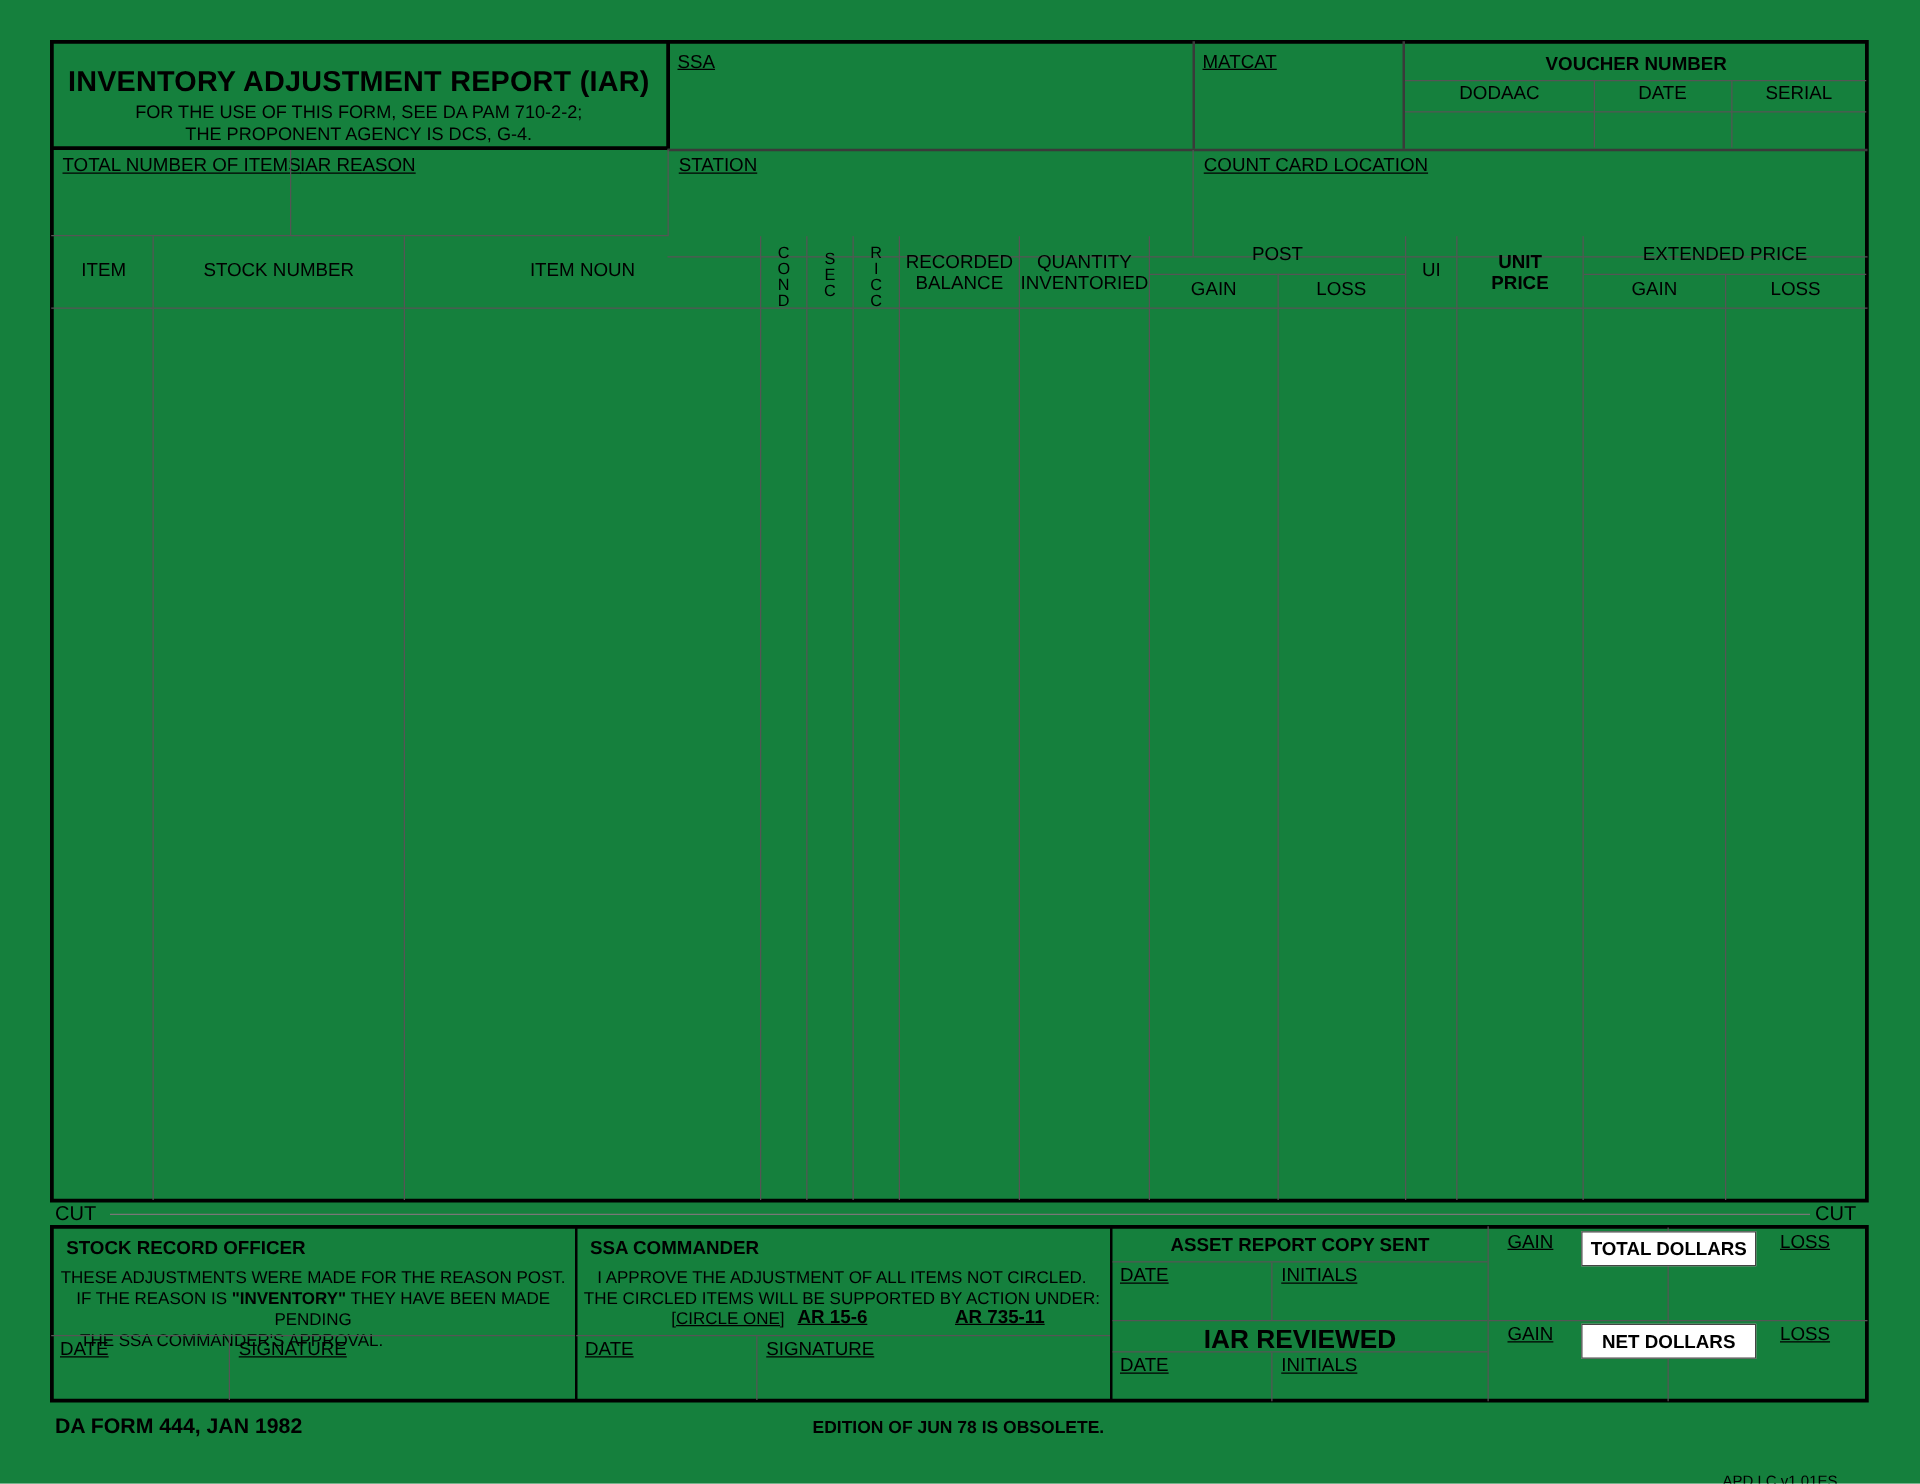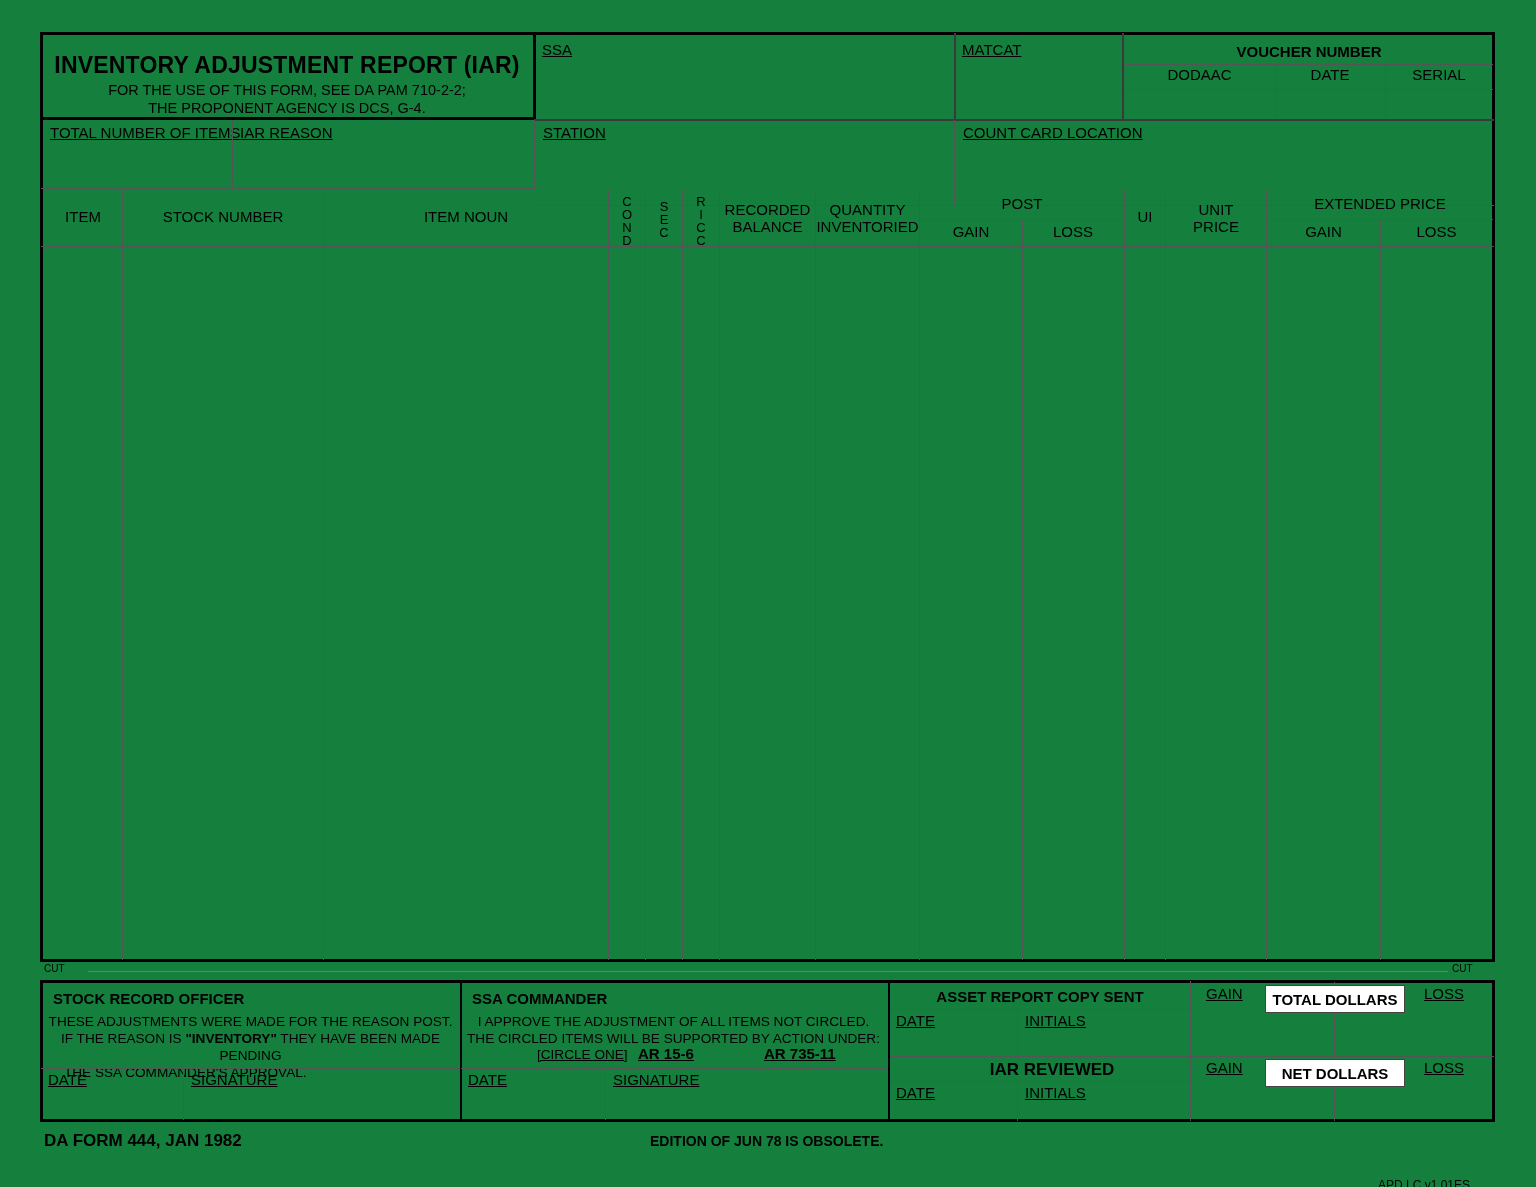--- a/index.html
+++ b/index.html
@@ -68,21 +68,21 @@
   #subtitle {
     position: absolute;
     text-align: center;
     font-size: 14.5px;
     line-height: 1.22;
   }
 
   
   .cut-text {
     position: absolute;
-    font-size: 10px;
+    font-size: 16px;
   }
 
   
   .cert-head {
     position: absolute;
     font-weight: bold;
     font-size: 15px;
   }
   .cert-body {
     position: absolute;
@@ -222,21 +222,21 @@
   <div class="ctr" style="left:920px; top:196px; width:204px;">POST</div>
   <div class="hline-thin" style="left:920px; top:219px; width:204px;"></div>
   <div class="ctr" style="left:920px; top:224px; width:102px;">GAIN</div>
   <div class="ctr" style="left:1022px; top:224px; width:102px;">LOSS</div>
   <div class="vline-thin" style="left:1022px; top:219px; height:741px;"></div>
   <div class="vline-thin" style="left:1124px; top:189px; height:771px;"></div>
 
   <div class="ctr" style="left:1125px; top:209px; width:40px;">UI</div>
   <div class="vline-thin" style="left:1165px; top:189px; height:771px;"></div>
 
-  <div class="ctr" style="left:1166px; top:202px; width:100px;">
+  <div class="ctr" style="left:1166px; top:202px; width:100px;font-weight:bold;">
     <div>UNIT</div>
     <div>PRICE</div>
   </div>
   <div class="vline-thin" style="left:1266px; top:189px; height:771px;"></div>
 
   <div class="ctr" style="left:1267px; top:196px; width:226px;">EXTENDED PRICE</div>
   <div class="hline-thin" style="left:1267px; top:219px; width:226px;"></div>
   <div class="ctr" style="left:1267px; top:224px; width:113px;">GAIN</div>
   <div class="ctr" style="left:1380px; top:224px; width:113px;">LOSS</div>
   <div class="vline-thin" style="left:1380px; top:219px; height:741px;"></div>
@@ -286,21 +286,21 @@
   <div class="ctr lbl-b" style="left:890px; top:989px; width:300px; font-size:15px;">ASSET REPORT COPY SENT</div>
   <div class="hline-thin" style="left:890px; top:1009px; width:300px;"></div>
   <div class="lbl" style="left:896px; top:1013px;">DATE</div>
   <div class="abs" style="left:891px; top:1031px; width:125px; height:24px;"></div>
   <div class="vline-thin" style="left:1017px; top:1010px; height:46px;"></div>
   <div class="lbl" style="left:1025px; top:1013px;">INITIALS</div>
   <div class="abs" style="left:1019px; top:1031px; width:170px; height:24px;"></div>
 
   <div class="hline-thin" style="left:890px; top:1056px; width:300px;"></div>
 
-  <div class="ctr lbl-b" style="left:890px; top:1060px; width:300px; font-size:17px;padding-left:12px;">IAR REVIEWED</div>
+  <div class="ctr lbl-b" style="left:890px; top:1060px; width:300px; font-size:21px;">IAR REVIEWED</div>
   <div class="hline-thin" style="left:890px; top:1081px; width:300px;"></div>
   <div class="lbl" style="left:896px; top:1085px;">DATE</div>
   <div class="abs" style="left:891px; top:1102px; width:125px; height:19px;"></div>
   <div class="vline-thin" style="left:1017px; top:1082px; height:39px;"></div>
   <div class="lbl" style="left:1025px; top:1085px;">INITIALS</div>
   <div class="abs" style="left:1019px; top:1102px; width:170px; height:19px;"></div>
 
   <div class="vline-thin" style="left:1190px; top:981px; height:140px;"></div>
 
   <div class="lbl" style="left:1206px; top:986px;">GAIN</div>

